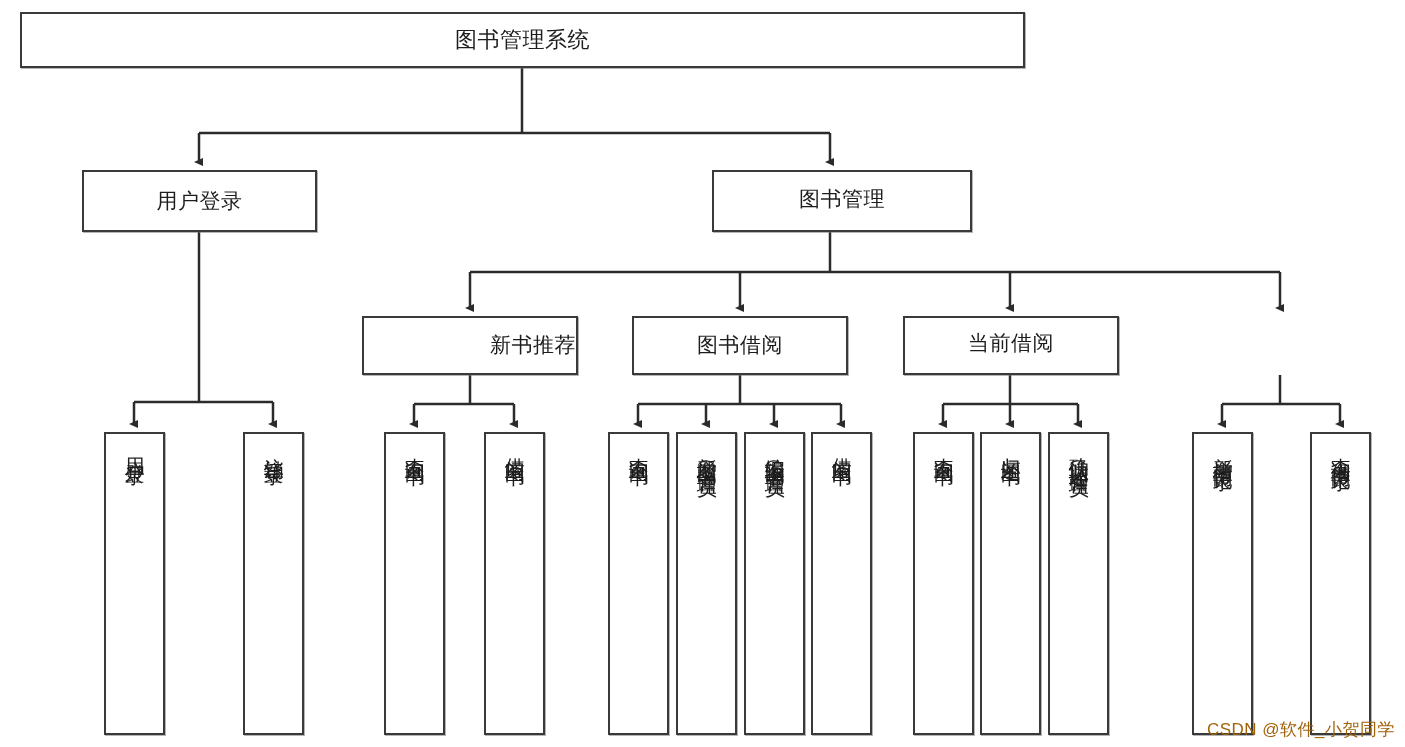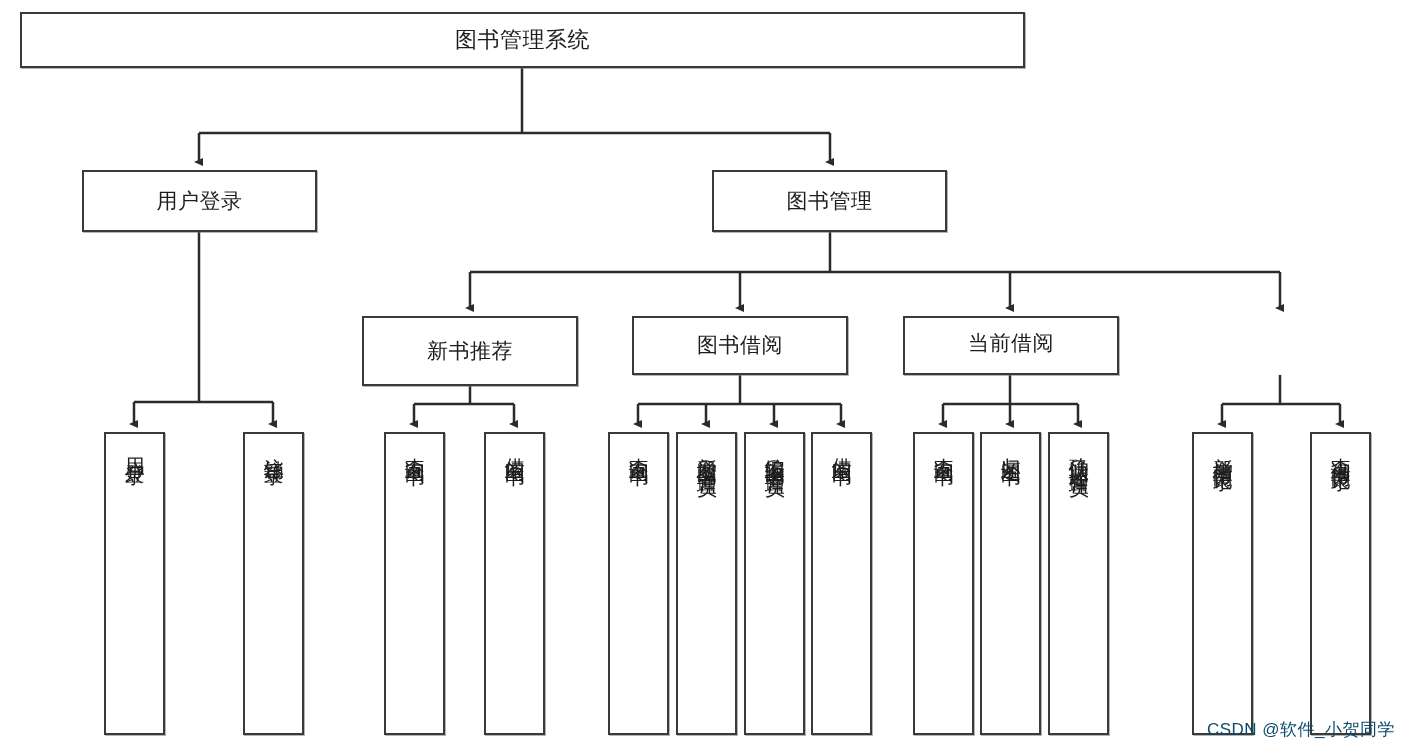--- a/index.html
+++ b/index.html
@@ -54,21 +54,21 @@
     letter-spacing: 3px;
     white-space: nowrap;
     display: block;
   }
   .node.title .label { font-size: 22px; }
   #watermark {
     position: absolute;
     right: 10px;
     bottom: 6px;
     font-size: 17px;
-    color: #0c4a6e;
+    color: #a16207;
     letter-spacing: 0.5px;
     white-space: nowrap;
   }
 </style>
 </head>
 <body>
 
 <div id="canvas">
 
   <svg class="edges" viewBox="0 0 1405 747">
@@ -121,25 +121,25 @@
     </g>
   </svg>
 
   <div class="node title" style="left:20px; top:12px; width:1005px; height:56px;">
     <span class="label">图书管理系统</span>
   </div>
 
   <div class="node" style="left:82px; top:170px; width:235px; height:62px;">
     <span class="label">用户登录</span>
   </div>
-  <div class="node" style="left:712px; top:170px; width:235px; height:62px;">
+  <div class="node" style="left:712px; top:170px; width:260px; height:62px;font-family:Liberation Mono, monospace;">
     <span class="label">图书管理</span>
   </div>
 
-  <div class="node" style="left:362px; top:316px; width:216px; height:70px;">
+  <div class="node" style="left:362px; top:316px; width:216px; height:59px;justify-content:flex-end;">
     <span class="label">新书推荐</span>
   </div>
   <div class="node" style="left:632px; top:316px; width:216px; height:59px;text-align:right;">
     <span class="label">图书借阅</span>
   </div>
   <div class="node" style="left:903px; top:316px; width:216px; height:59px;font-family:Liberation Mono, monospace;">
     <span class="label">当前借阅</span>
   </div>
 
   <div class="node leaf" style="left:104px; top:432px; width:61px; height:303px;">

